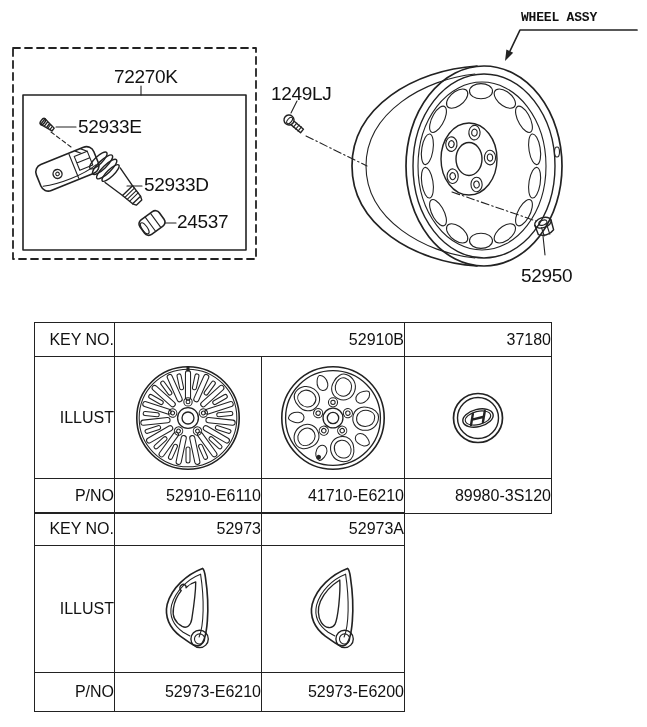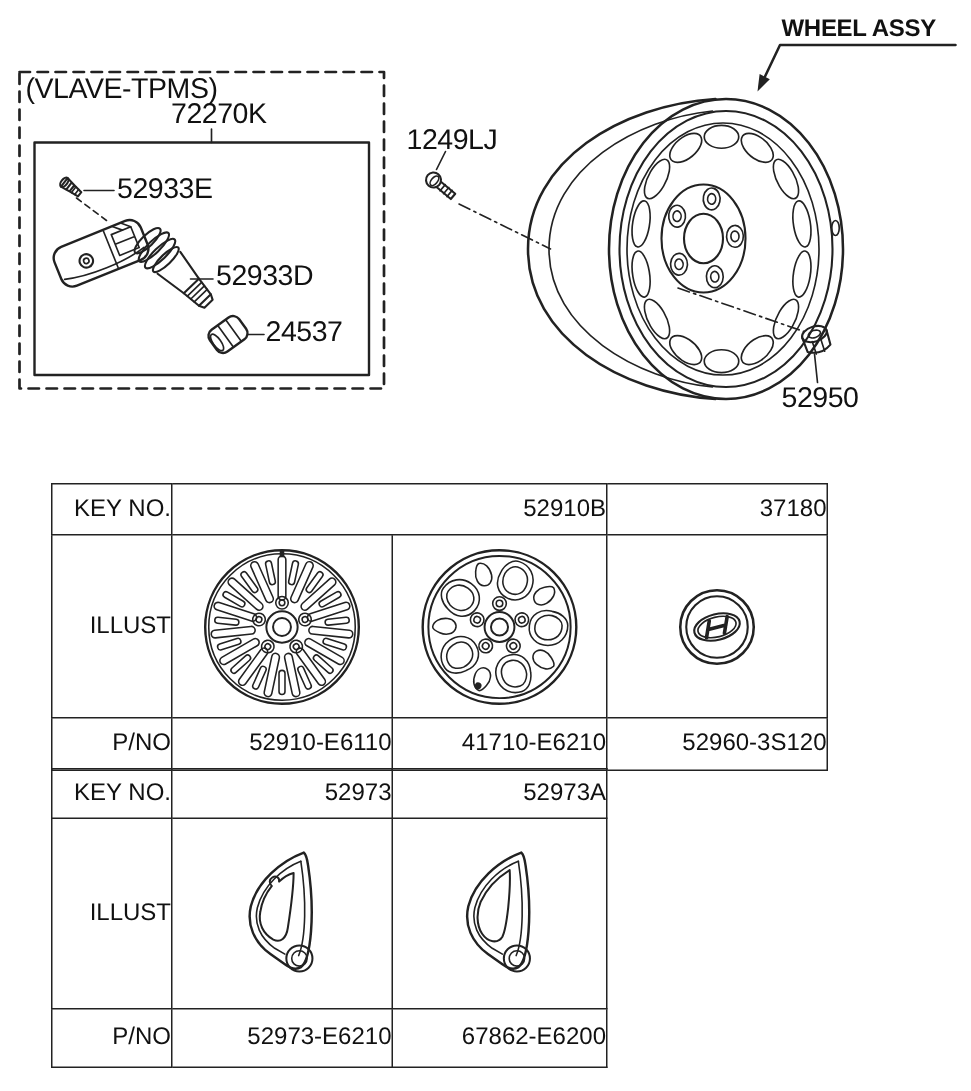--- a/index.html
+++ b/index.html
@@ -1,21 +1,21 @@
 <!DOCTYPE html>
 <html style="--line: #222222; --text: #111111; --background: #ffffff;"><head>
 <meta charset="utf-8">
 <style>
   :root { --line:#222222; --text:#111111; --background:#ffffff; }
   html,body{margin:0;padding:0;background:#fff;}
   .page{position:relative;width:647px;height:727px;background:var(--background);
         font-family:"Liberation Sans",sans-serif;color:var(--text);overflow:hidden;}
   .art{position:absolute;left:0;top:0;pointer-events:none;}
   .lbl{position:absolute;font-size:19px;line-height:1.1;white-space:nowrap;letter-spacing:-0.3px;}
-  .lbl.bold{font-weight:bold;font-size:16px;letter-spacing:-0.2px;}
+  .lbl.bold{font-weight:bold;font-size:13px;letter-spacing:-0.2px;font-family:Liberation Mono, monospace;}
   .tables{position:absolute;left:34px;top:322px;}
   table{border-collapse:collapse;table-layout:fixed;}
   #tbl2{margin-top:-1.6px;}
   td,th{border:1.6px solid var(--line);text-align:right;vertical-align:middle;
         font-size:16px;font-weight:normal;padding:0;overflow:hidden;}
   tr.rh{height:34px} tr.ri{height:122px} tr.rp{height:35px}
   tr.rh2{height:33px} tr.ri2{height:127px} tr.rp2{height:39px}
   svg .s{stroke:var(--line);fill:none;stroke-width:1.4;stroke-linecap:round;stroke-linejoin:round;}
   svg .thin{stroke-width:1.1;}
   svg .w15{stroke-width:1.7;}
@@ -134,28 +134,27 @@
       </g>
       <path class="s thin" d="M 545,255 L 543,236"></path>
     </g>
 
     <g>
       <path class="s w15" d="M 637,30 L 520,30 L 510,51"></path>
       <polygon class="f" points="505,61 513.2,52.8 506.4,49.4"></polygon>
     </g>
   </svg>
 
-  <div class="lbl" style="left:17px;top:50px">(VLAVE-TPMS)</div>
   <div class="lbl" style="left:114px;top:67px">72270K</div>
   <div class="lbl" style="left:78px;top:117px">52933E</div>
   <div class="lbl" style="left:144px;top:175px">52933D</div>
   <div class="lbl" style="left:177px;top:212px">24537</div>
   <div class="lbl" style="left:271px;top:84px">1249LJ</div>
   <div class="lbl bold" style="left:521px;top:11px">WHEEL ASSY</div>
-  <div class="lbl" style="left:521px;top:256px">52950</div>
+  <div class="lbl" style="left:521px;top:266px">52950</div>
 
   <div class="tables">
     <table id="tbl1">
       <colgroup>
           <col style="width:80px">
           <col style="width:147px">
           <col style="width:143px">
           <col style="width:147px">
         </colgroup>
       <tbody>
@@ -275,21 +274,21 @@
               <ellipse class="s thin" rx="13" ry="6.6"></ellipse>
               <path class="s" style="stroke-width:2.4" d="M -8.5,5.2 L -4,-5.2 M 3.8,5.2 L 8.3,-5.2 M -6,0.2 L 6,0.2"></path>
             </g>
           </svg>
         </td>
       </tr>
       <tr class="rp">
         <th>P/NO</th>
         <td>52910-E6110</td>
         <td>41710-E6210</td>
-        <td>52960-3S120</td>
+        <td>89980-3S120</td>
       </tr>
     </tbody>
       </table>
 
     <table id="tbl2">
       <colgroup>
           <col style="width:80px">
           <col style="width:147px">
           <col style="width:143px">
         </colgroup>
@@ -318,19 +317,19 @@
             <path class="s thin" d="M 43,9 C 47,35 46.5,62 41.5,74"></path>
             <path class="s" d="M 37,15 C 29,20 21,28 17,37 C 14,44 14,53 18,59 C 22,65 29,66 32,61 C 34,57 35,50 36,41 C 37,31 37.5,22 37,15 Z"></path>
             <circle class="s" cx="42" cy="76" r="9"></circle>
             <circle class="s thin" cx="42" cy="76" r="5.3"></circle>
           </svg>
         </td>
       </tr>
       <tr class="rp2">
         <th>P/NO</th>
         <td>52973-E6210</td>
-        <td>67862-E6200</td>
+        <td>52973-E6200</td>
       </tr>
     </tbody>
       </table>
   </div>
 
 </div>
 
 </body></html>

